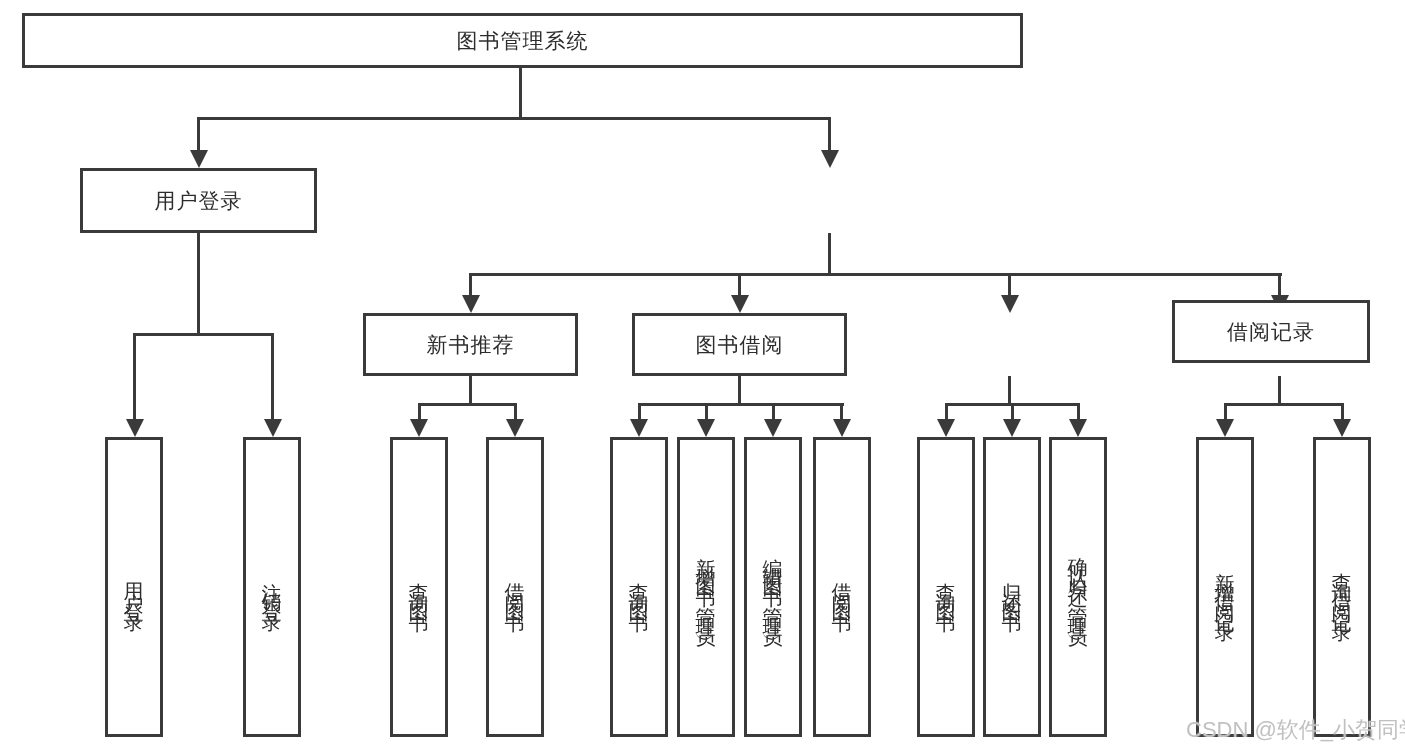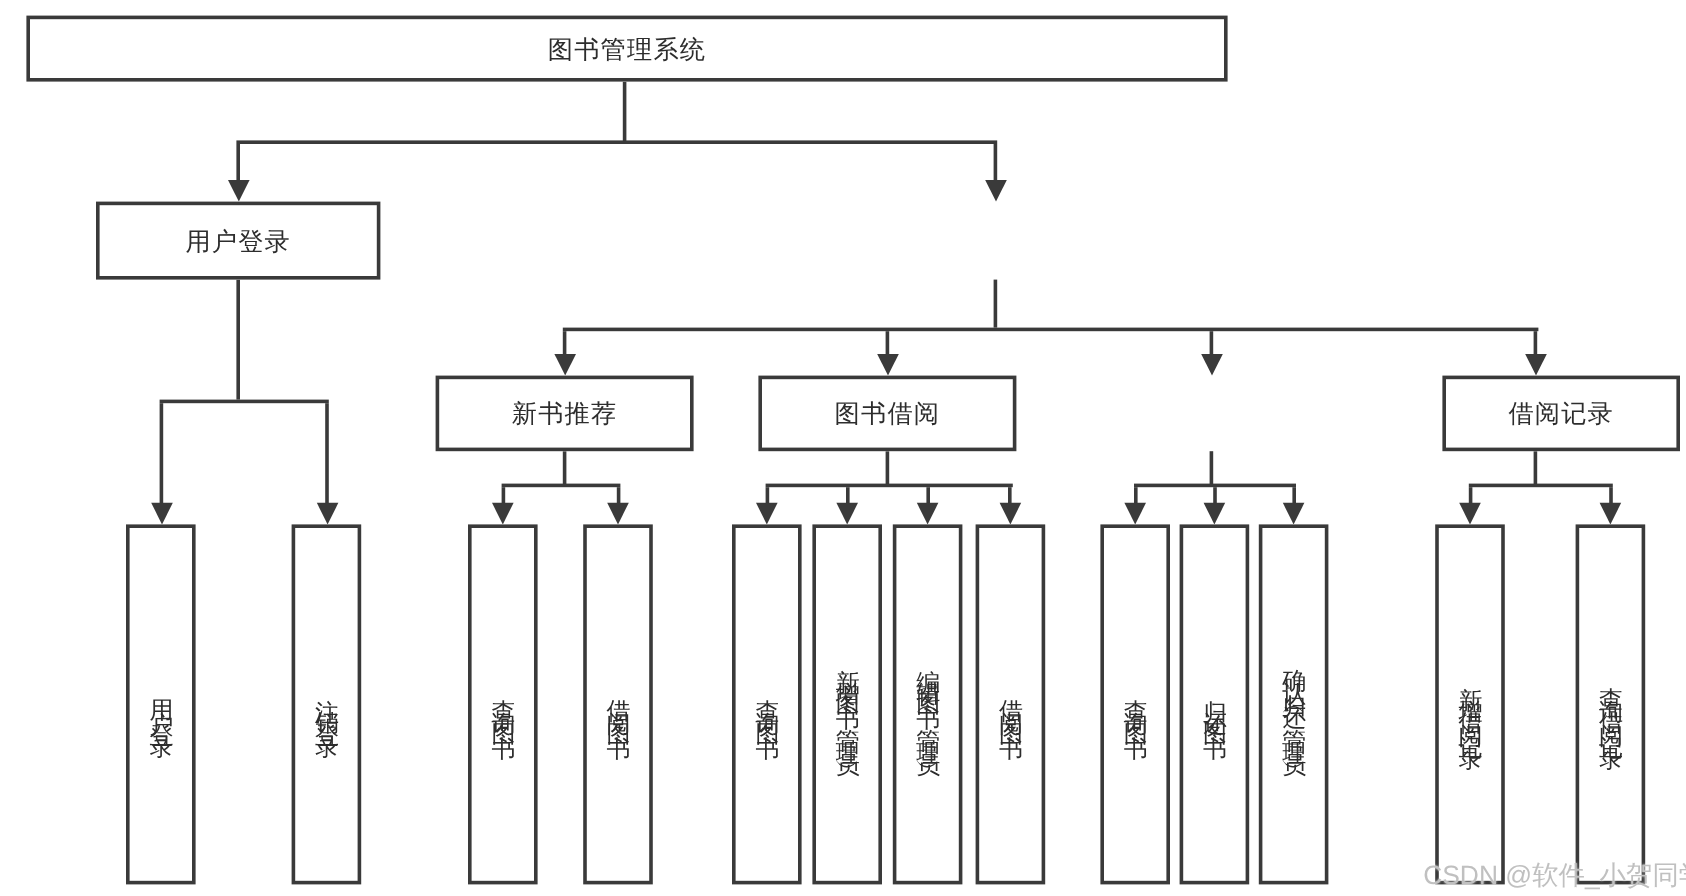--- a/index.html
+++ b/index.html
@@ -101,21 +101,21 @@
   <div class="arrowhead" style="left:1001px; top:295px;"></div>
   <div class="line" style="left:1278px; top:276px; width:3px; height:20px;"></div>
   <div class="arrowhead" style="left:1271px; top:295px;"></div>
 
   <div class="box" style="left:363px; top:313px; width:215px; height:63px;text-align:center;">
     <span class="hlabel">新书推荐</span>
   </div>
   <div class="box" style="left:632px; top:313px; width:215px; height:63px;">
     <span class="hlabel">图书借阅</span>
   </div>
-  <div class="box" style="left:1172px; top:313px; width:198px; height:63px;margin-left:30px;">
+  <div class="box" style="left:1172px; top:300px; width:198px; height:63px;">
     <span class="hlabel">借阅记录</span>
   </div>
 
   <div class="line" style="left:469px; top:376px; width:3px; height:29px;"></div>
   <div class="line" style="left:418px; top:403px; width:99px; height:3px;"></div>
   <div class="line" style="left:418px; top:406px; width:3px; height:14px;"></div>
   <div class="arrowhead" style="left:410px; top:419px;"></div>
   <div class="line" style="left:514px; top:406px; width:3px; height:14px;"></div>
   <div class="arrowhead" style="left:506px; top:419px;"></div>
 

